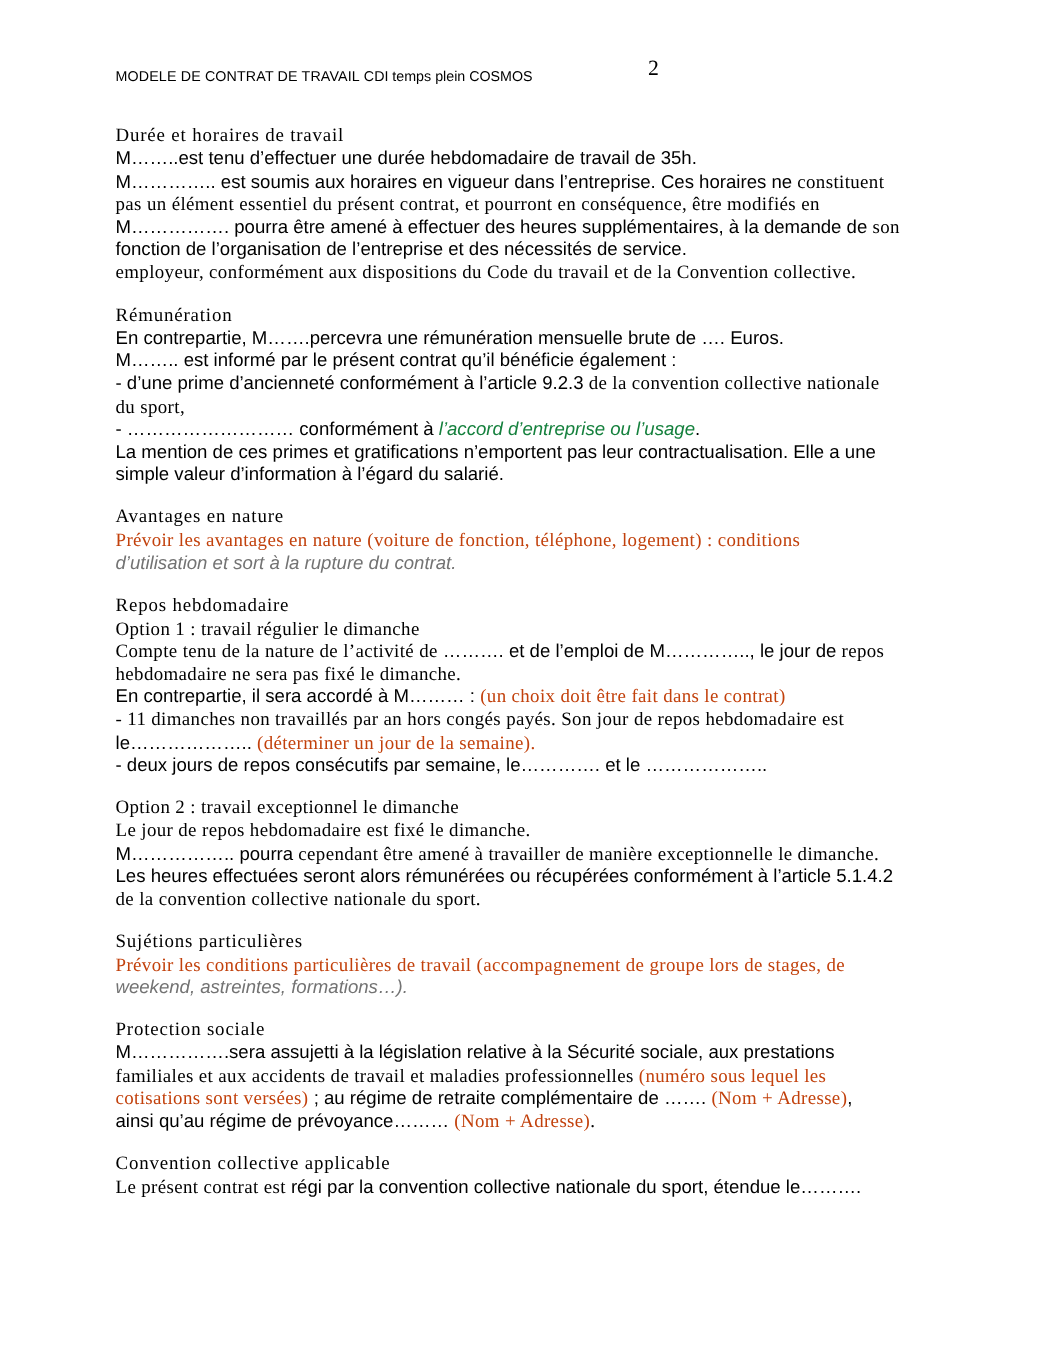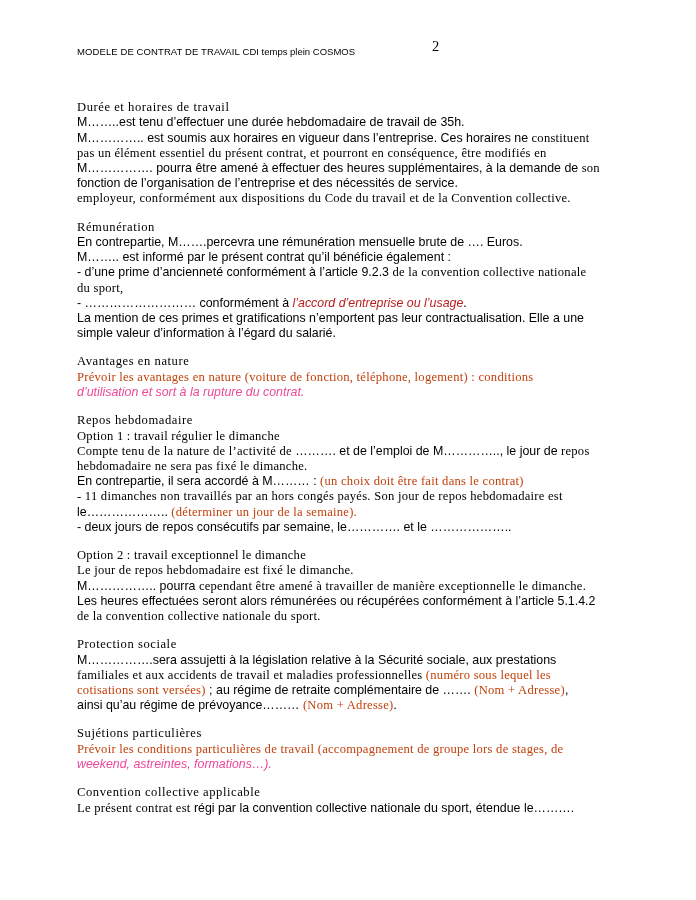--- a/index.html
+++ b/index.html
@@ -42,21 +42,21 @@
     left: 432px;
     top: 38px;
     font-family: "Liberation Serif", serif;
     font-size: 14.5px;
   }
 
   
   .body {
     position: absolute;
     left: 77px;
-    top: 100px;
+    top: 83px;
     width: 542px;
   }
   .sec { margin: 0 0 13px 0; }
   .sec.tight { margin-bottom: 0; }
 
   p.ln {
     margin: 0;
     padding: 0;
     font-size: 12.2px;
     line-height: 15.2px;
@@ -70,22 +70,22 @@
   
   .hd {
     font-family: "Liberation Serif", "DejaVu Serif", serif;
     font-size: 12.6px;
     letter-spacing: 0.55px;
     line-height: 15.4px;
     margin: 0;
   }
 
   .blue-sr { font-family: Liberation Serif, serif; font-size: 12.6px; letter-spacing: 0.25px; color: #c2410c; }
-  .blue-sf-i { font-family: "Liberation Sans", sans-serif; font-size: 12.4px; font-style: italic; color: #ec4899; }
-  .gray-sf-i { font-family: "Liberation Sans", sans-serif; font-size: 12.4px; font-style: italic; color: #b91c1c; }
+  .blue-sf-i { font-family: "Liberation Sans", sans-serif; font-size: 12.4px; font-style: italic; color: #737373; }
+  .gray-sf-i { font-family: "Liberation Sans", sans-serif; font-size: 12.4px; font-style: italic; color: #15803d; }
 
   .gap-sm { height: 13px; }
 </style>
 </head>
 <body>
 
 <div class="page">
 
   <div class="header">
     <span class="header-title">MODELE DE CONTRAT DE TRAVAIL</span><span class="header-sub"> CDI temps plein  COSMOS</span>
@@ -132,31 +132,31 @@
       <p class="ln"><span class="sf">- deux jours de repos consécutifs par semaine, le…………. et le ………………..</span></p>
       <div class="gap-sm"></div>
       <p class="ln"><span class="sr">Option 2 : travail exceptionnel le dimanche</span></p>
       <p class="ln"><span class="sr">Le jour de repos hebdomadaire est fixé le dimanche.</span></p>
       <p class="ln"><span class="sf">M…………….. pourra </span><span class="sr">cependant être amené à travailler de manière exceptionnelle le dimanche.</span></p>
       <p class="ln"><span class="sf">Les heures effectuées seront alors rémunérées ou récupérées conformément à l’article 5.1.4.2</span></p>
       <p class="ln"><span class="sr">de la convention collective nationale du sport.</span></p>
     </div>
 
     <div class="sec">
+      <p class="hd">Sujétions particulières</p>
+      <p class="ln"><span class="blue-sr">Prévoir les conditions particulières de travail (accompagnement de groupe lors de stages, de</span></p>
+      <p class="ln"><span class="blue-sf-i">weekend, astreintes, formations…).</span></p>
+    </div>
+
+    <div class="sec">
       <p class="hd">Protection sociale</p>
       <p class="ln"><span class="sf">M…………….sera assujetti à la législation relative à la Sécurité sociale, aux prestations</span></p>
       <p class="ln"><span class="sr">familiales et aux accidents de travail et maladies professionnelles </span><span class="blue-sr">(numéro sous lequel les</span></p>
       <p class="ln"><span class="blue-sr">cotisations sont versées)</span><span class="sf"> ; au régime de retraite complémentaire de ……. </span><span class="blue-sr">(Nom + Adresse)</span><span class="sf">,</span></p>
       <p class="ln"><span class="sf">ainsi qu’au régime de prévoyance……… </span><span class="blue-sr">(Nom + Adresse)</span><span class="sr">.</span></p>
-    </div>
-
-    <div class="sec">
-      <p class="hd">Sujétions particulières</p>
-      <p class="ln"><span class="blue-sr">Prévoir les conditions particulières de travail (accompagnement de groupe lors de stages, de</span></p>
-      <p class="ln"><span class="blue-sf-i">weekend, astreintes, formations…).</span></p>
     </div>
 
     <div class="sec tight">
       <p class="hd">Convention collective applicable</p>
       <p class="ln"><span class="sr">Le présent contrat est </span><span class="sf">régi par la convention collective nationale du sport, étendue le……….</span></p>
     </div>
 
   </div>
 </div>
 

